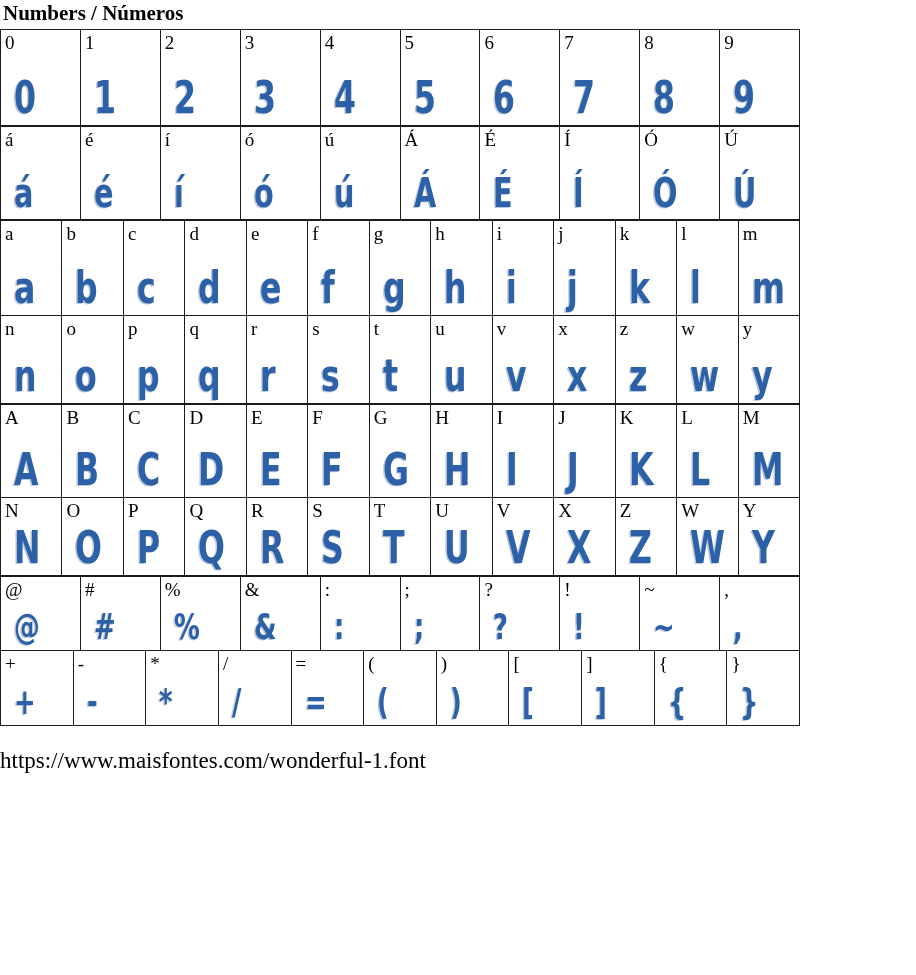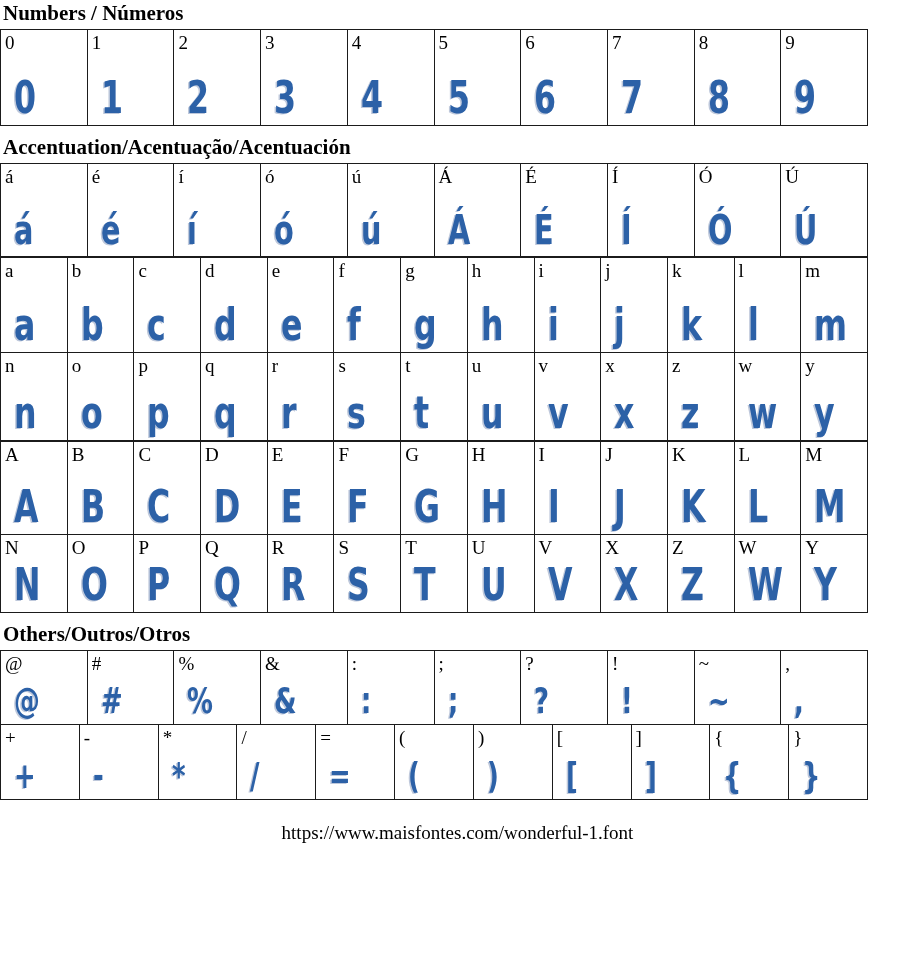--- a/index.html
+++ b/index.html
@@ -5,21 +5,21 @@
   * { box-sizing: border-box; }
   html, body { margin: 0; padding: 0; }
   body {
     width: 916px;
     height: 975px;
     background: #ffffff;
     font-family: "Liberation Serif", serif;
     color: #000;
     overflow: hidden;
   }
-  .specimen { width: 868px; }
+  .specimen { width: 800px; }
 
   h2.section-title {
     font-family: "Liberation Serif", serif;
     font-size: 21px;
     font-weight: bold;
     color: #000;
     margin: 10px 0 4px 3px;
     line-height: 1.1;
   }
   section:first-of-type h2.section-title { margin-top: 2px; }
@@ -62,23 +62,23 @@
   }
   
   .h96 { height: 96px; } .h93 { height: 93px; } .h95 { height: 95px; }
   .h88 { height: 88px; } .h78 { height: 78px; } .h74 { height: 74px; }
   .h75 { height: 75px; }
   .s-others .glyph { font-size: 36px; }
   .s-accentuation .glyph { font-size: 40px; }
 
   .footer-url {
     font-family: "Liberation Serif", serif;
-    font-size: 19px;
+    font-size: 23px;
     color: #000;
-    text-align: center;
+    text-align: left;
     margin: 22px 1px 0 0;
   }
 </style>
 </head>
 <body style="--glyph-color: #2c61a7;">
 
 <div class="specimen" id="specimen">
     <section class="s-numbers">
       <h2 class="section-title">Numbers / Números</h2>
       <div class="rows">
@@ -120,21 +120,20 @@
             <span class="glyph">8</span>
           </div>
           <div class="cell">
             <span class="label">9</span>
             <span class="glyph">9</span>
           </div>
         </div>
       </div>
     </section>
     <section class="s-accentuation">
-      <h2 class="section-title">Accentuation/Acentuação/Acentuación</h2>
       <div class="rows">
         <div class="grid-row h93">
           <div class="cell">
             <span class="label">á</span>
             <span class="glyph">á</span>
           </div>
           <div class="cell">
             <span class="label">é</span>
             <span class="glyph">é</span>
           </div>
@@ -391,21 +390,20 @@
             <span class="glyph">W</span>
           </div>
           <div class="cell">
             <span class="label">Y</span>
             <span class="glyph">Y</span>
           </div>
         </div>
       </div>
     </section>
     <section class="s-others">
-      <h2 class="section-title">Others/Outros/Otros</h2>
       <div class="rows">
         <div class="grid-row h74">
           <div class="cell">
             <span class="label">@</span>
             <span class="glyph">@</span>
           </div>
           <div class="cell">
             <span class="label">#</span>
             <span class="glyph">#</span>
           </div>

